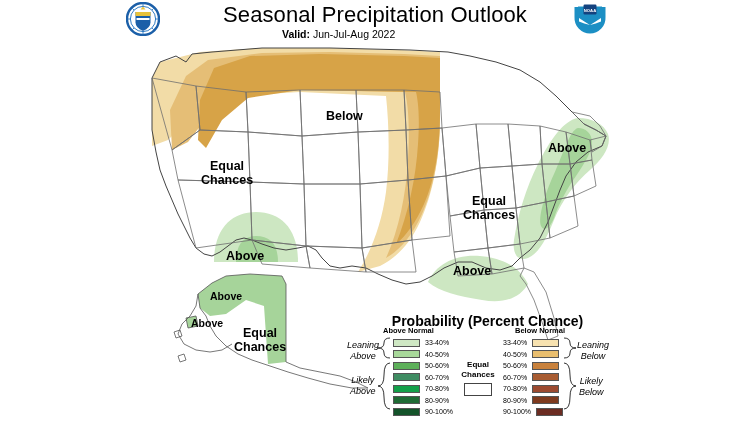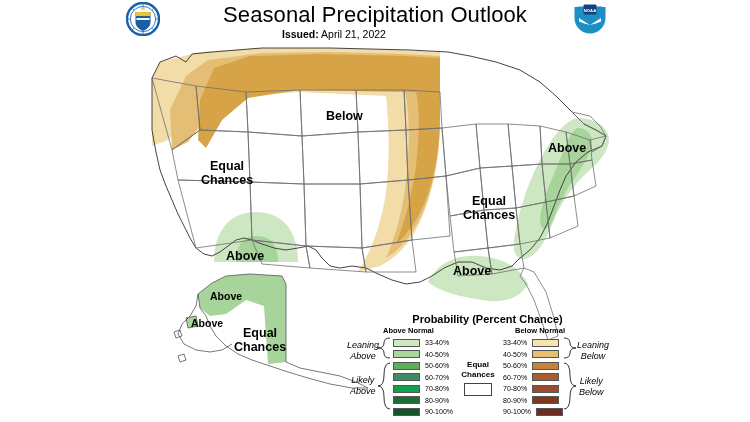--- a/index.html
+++ b/index.html
@@ -21,21 +21,21 @@
 
   
   .mapwrap{position:absolute;left:0;top:0;width:750px;height:422px;}
   .maplabel{position:absolute;font-weight:bold;color:#000;
             font-size:12.5px;line-height:13.5px;white-space:nowrap;text-align:center;}
   .maplabel.sm{font-size:10.5px;line-height:11.5px;}
 
   
   .legend{position:absolute;left:355px;top:313px;width:265px;height:108px;}
   .legend-title{position:absolute;left:0;top:0;width:265px;text-align:center;
-                font-size:11px;font-weight:bold;}
+                font-size:14px;font-weight:bold;}
   .leg-head{position:absolute;font-size:7.5px;font-weight:bold;}
   .leg-head.above{left:28px;top:13px;text-align:right;}
   .leg-head.below{left:160px;top:13px;text-align:right;}
 
   .swcol{position:absolute;top:24px;}
   .swcol.left{left:38px;}
   .swcol.right{left:148px;}
   .swrow{display:flex;align-items:center;height:11px;margin-bottom:.5px;}
   .swrow.right{flex-direction:row-reverse;justify-content:flex-end;}
   .sw{width:27px;height:8px;border:1px solid #555;box-sizing:border-box;}
@@ -58,22 +58,22 @@
 </style>
 </head>
 <body>
 
 <div id="page">
 
   <div class="title">Seasonal Precipitation Outlook</div>
 
   <div class="subblock">
     <div class="subrow">
-      <span class="sublab">Issued:</span>
-      <span class="subval">April 21, 2022</span>
+      <span class="sublab">Valid:</span>
+      <span class="subval">Jun-Jul-Aug 2022</span>
     </div>
   </div>
 
   <svg class="logo-left" viewBox="0 0 34 34">
     <circle cx="17" cy="17" r="16" fill="#ffffff" stroke="#1B5FA8" stroke-width="2.4"></circle>
     <circle cx="17" cy="17" r="12.6" fill="#ffffff" stroke="#2F7CC4" stroke-width="1"></circle>
     <path d="M9.5 10 h15 v10.5 q0 5.2 -7.5 8.4 q-7.5 -3.2 -7.5 -8.4 z" fill="#1B5FA8"></path>
     <path d="M9.5 10 h15 v4 h-15 z" fill="#E8C23A"></path>
     <path d="M10.5 16 h13 v2 h-13 z" fill="#ffffff"></path>
     <path d="M17 4.5 l2.5 3 h-5 z" fill="#E8C23A"></path>

